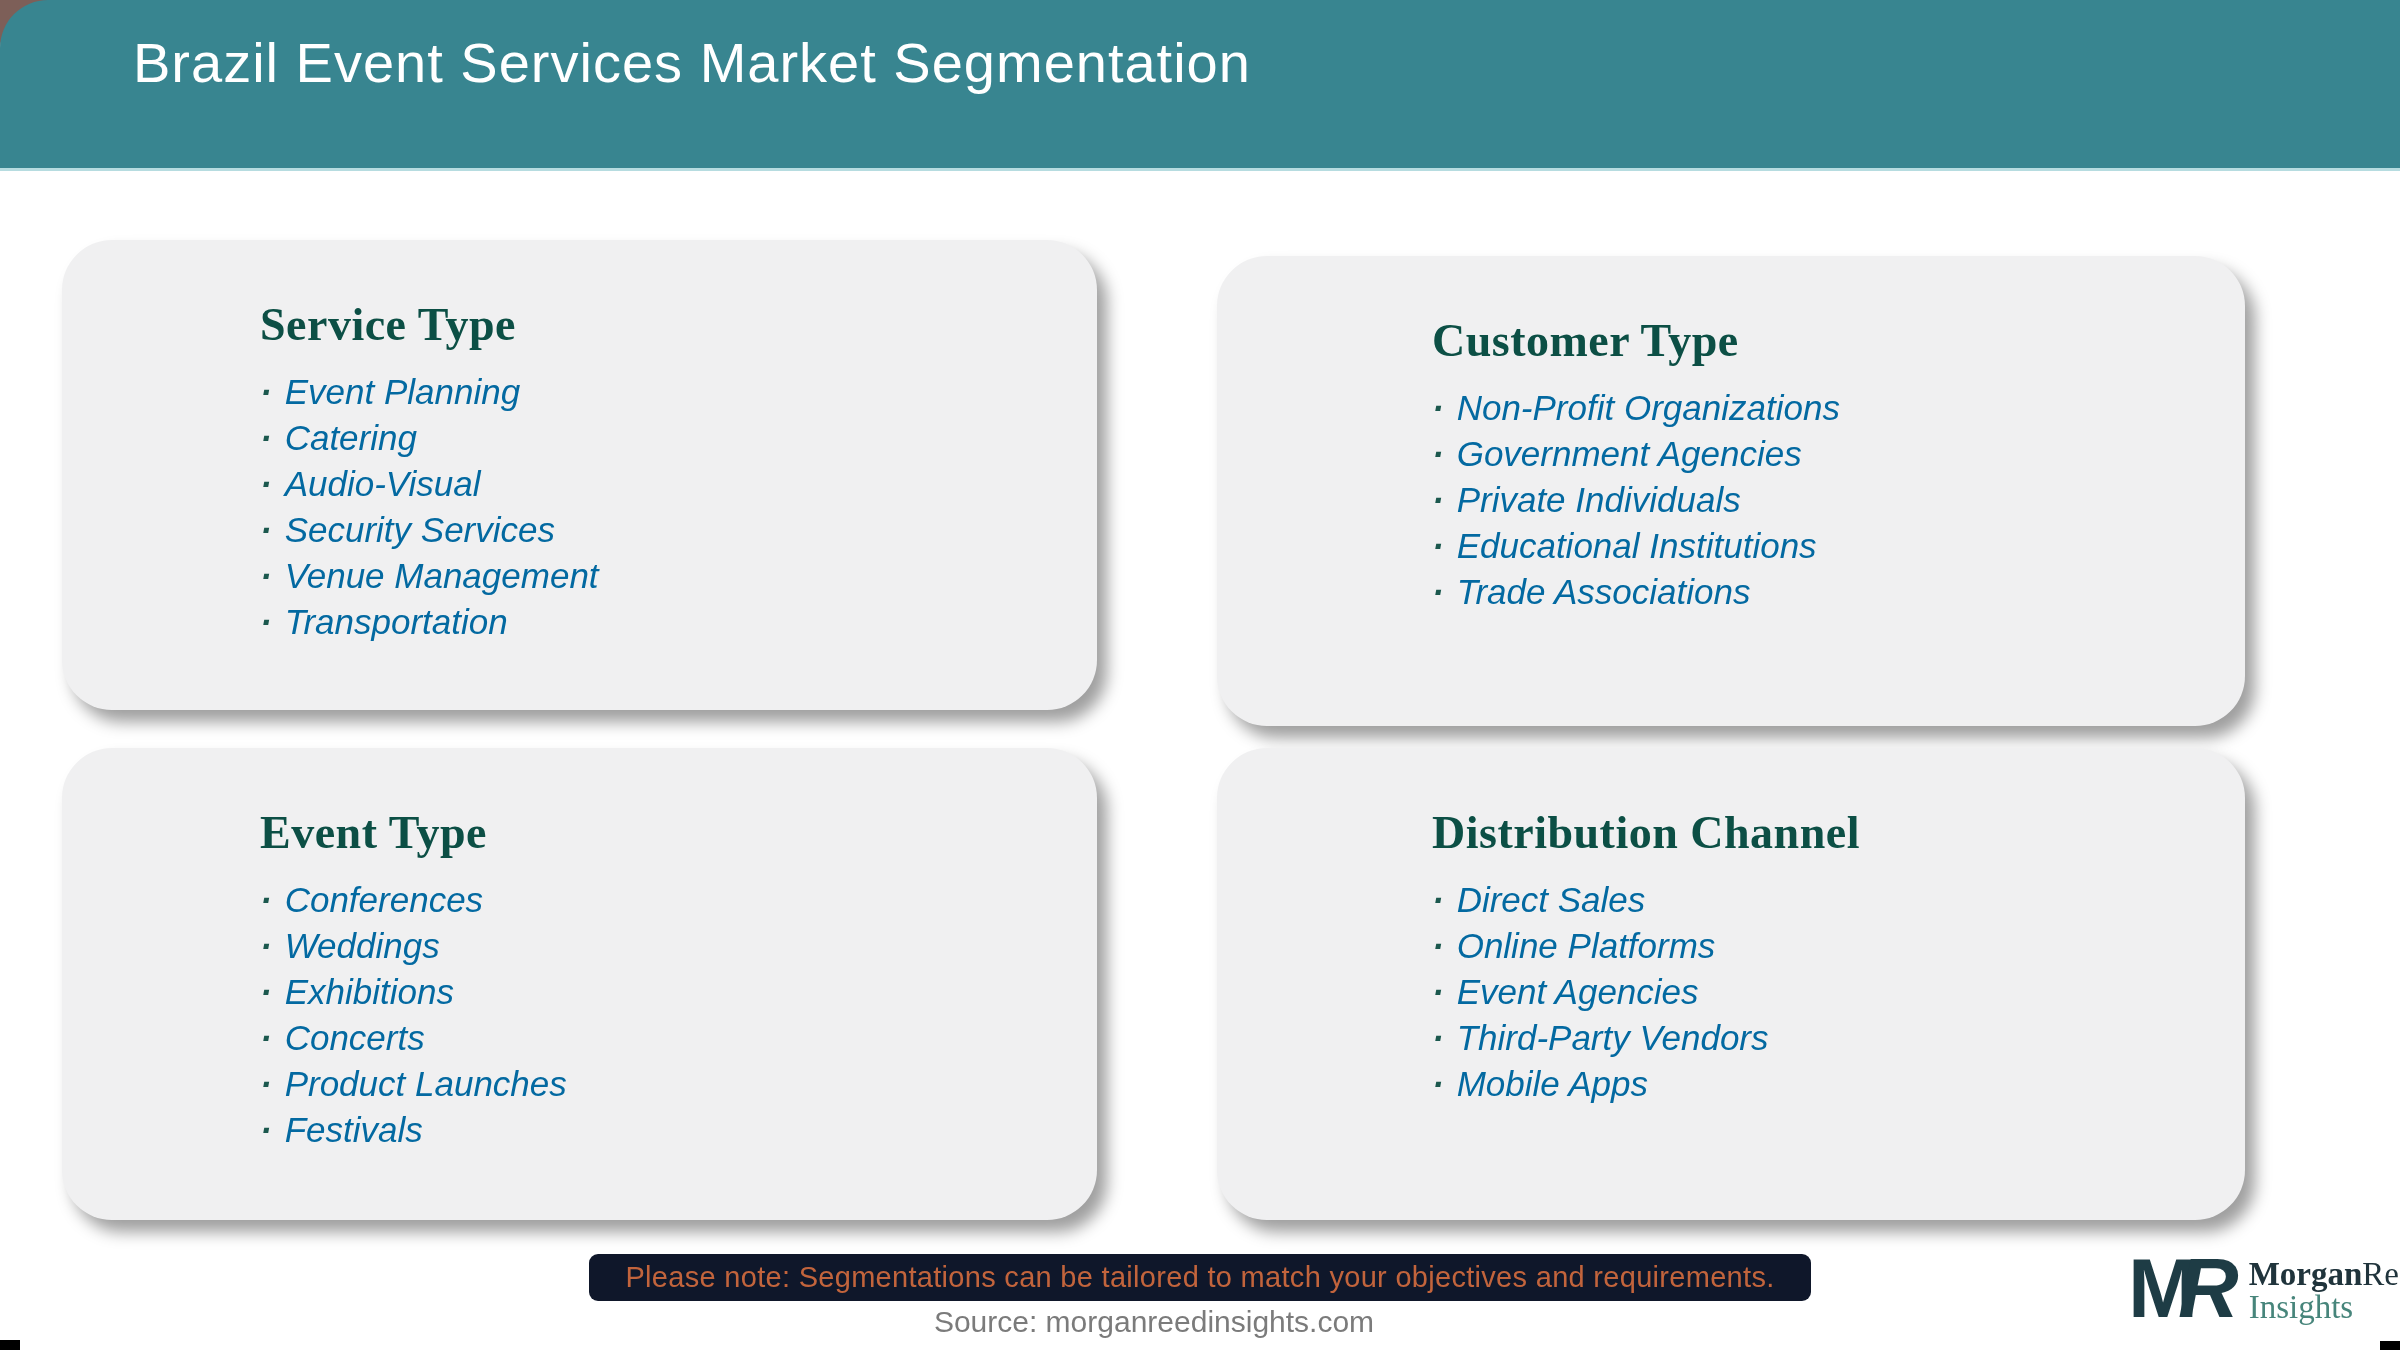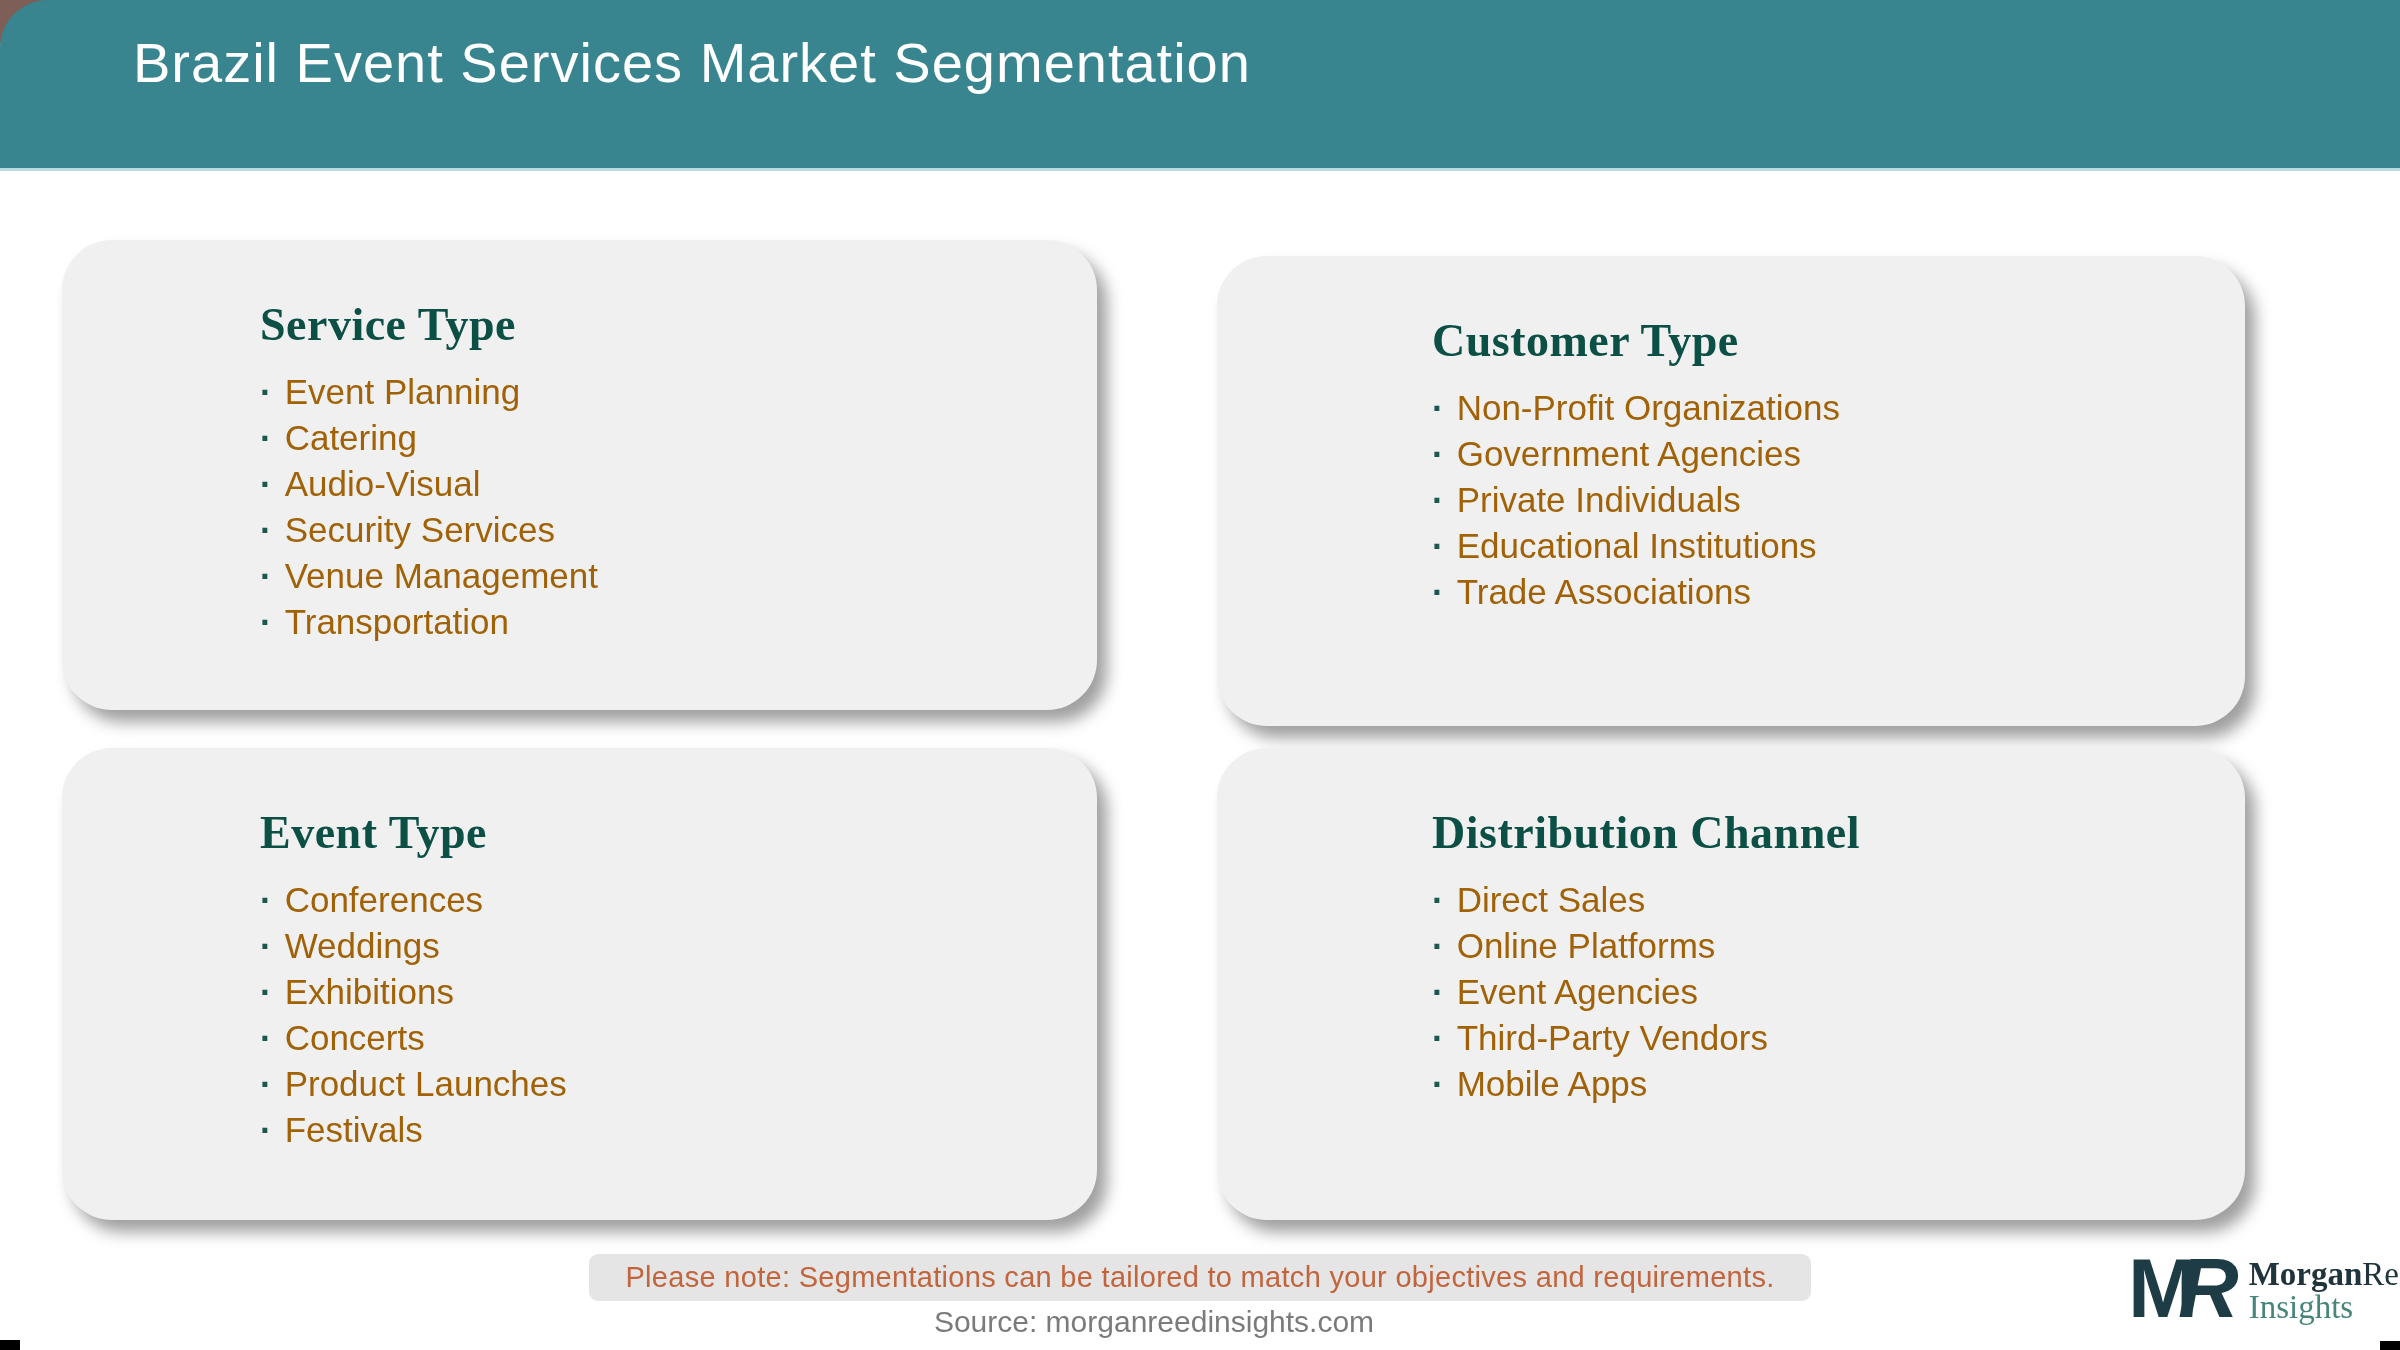--- a/index.html
+++ b/index.html
@@ -43,34 +43,34 @@
   .card.tr { left:1217px; top:256px; width:1028px; height:470px; padding-left:215px; }
   .card.bl { left:62px;  top:748px; width:1035px; height:472px; }
   .card.br { left:1217px; top:748px; width:1028px; height:472px; padding-left:215px; }
 
   .card-title {
     font-size:46px; font-weight:700; color:#0c4f45;
     letter-spacing:0.5px; margin-bottom:18px;font-family:Liberation Serif, serif;
   }
   .card-list { list-style:none; }
   .card-list li {
-    font-size:35px; line-height:46px; color:#a16207;
-    display:flex; align-items:baseline;
+    font-size:35px; line-height:46px; color:#0369a1;
+    display:flex; align-items:baseline;font-style:italic;
   }
   .card-list li::before {
     content:"·";
     margin-right:13px;
     font-weight:700;
     color:#1b584e;
   }
 
   
   .note-bar {
     position:absolute; left:589px; top:1254px; width:1222px; height:47px;
-    background:#e5e5e5; border-radius:9px;
+    background:#0f172a; border-radius:9px;
     display:flex; align-items:center; justify-content:center;
     z-index:1;
   }
   .note-text { font-size:29px; color:#c2643c; letter-spacing:0.3px; }
 
   .source-line {
     position:absolute; left:589px; top:1305px; width:1130px;
     text-align:center; font-size:30px; color:#7b7b7b;
     z-index:1;
   }

